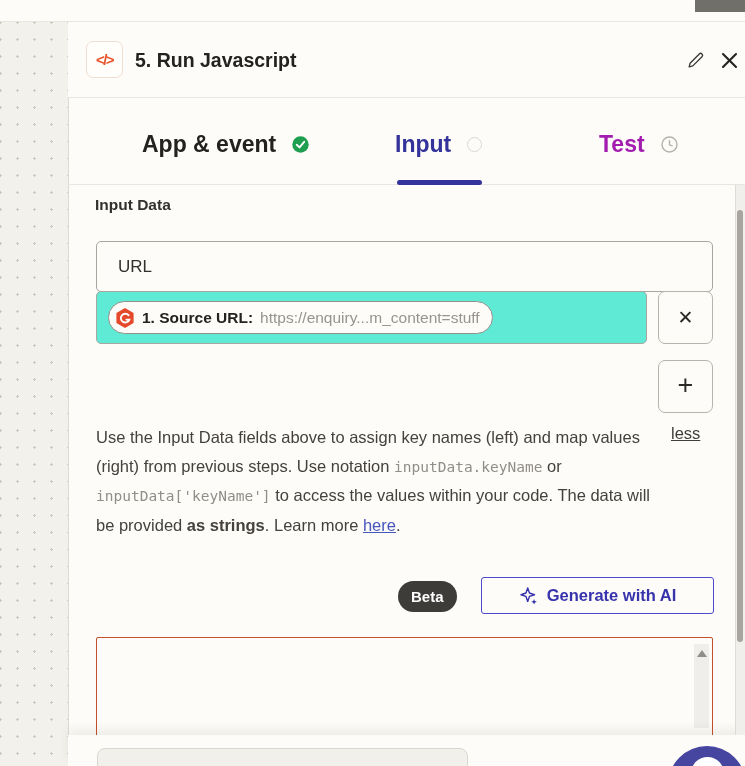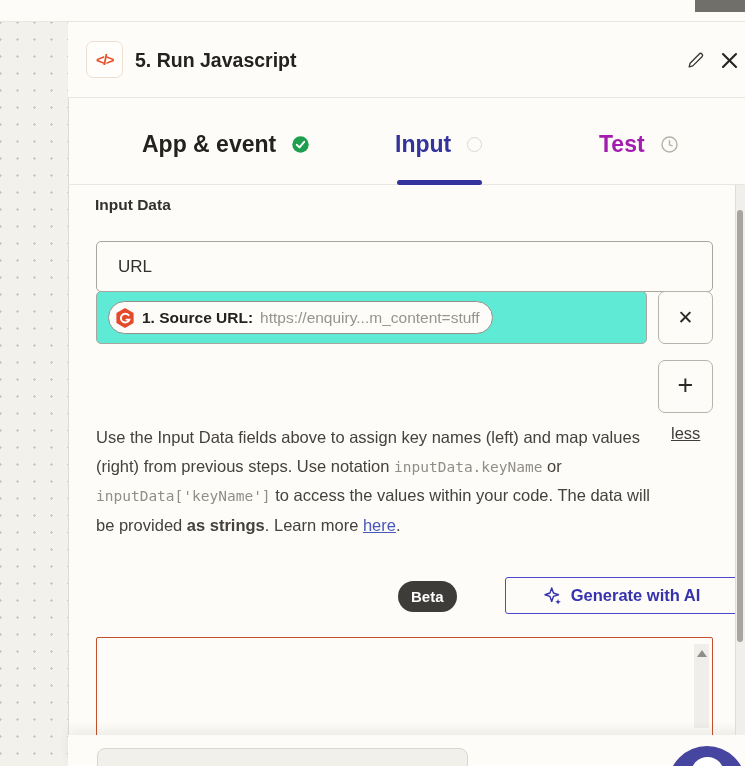--- a/index.html
+++ b/index.html
@@ -70,21 +70,21 @@
   #code-label-row{left:96px;top:586px;font-size:16.5px;color:#45423e;}
   #code-label-row .req-star{margin-right:7px;}
   #code-label-row .code-word{font-weight:700;margin-right:9px;color:#33312d;}
   #beta-badge{
     left:398px;top:581px;height:31px;border-radius:16px;background:#3d3c39;color:#ffffff;
     font-size:15px;font-weight:700;display:flex;align-items:center;padding:0 13px;
   }
   #generate-ai-btn{
     left:481px;top:577px;width:233px;height:37px;border:1.5px solid #4c49cc;border-radius:3px;background:#fdfcf8;
     display:flex;align-items:center;justify-content:center;gap:9px;cursor:pointer;
-    color:#3633ad;font-size:16.5px;font-weight:700;font-family:"Liberation Sans",sans-serif;margin-left:24px;
+    color:#3633ad;font-size:16.5px;font-weight:700;font-family:"Liberation Sans",sans-serif;
   }
 
   #code-editor{
     left:96px;top:637px;width:617px;height:104px;border:1.3px solid #c4502b;border-radius:2px;background:#fdfcf8;
     resize:none;outline:none;font-family:"DejaVu Sans Mono",monospace;font-size:14px;color:#33312d;padding:8px 24px 8px 10px;
   }
   #inner-scrollbar{left:694px;top:644px;width:15px;height:84px;background:#efeeea;}
   #inner-scroll-up{
     width:0;height:0;margin:6px auto 0;border-left:5px solid transparent;border-right:5px solid transparent;
     border-bottom:7px solid #908e88;

